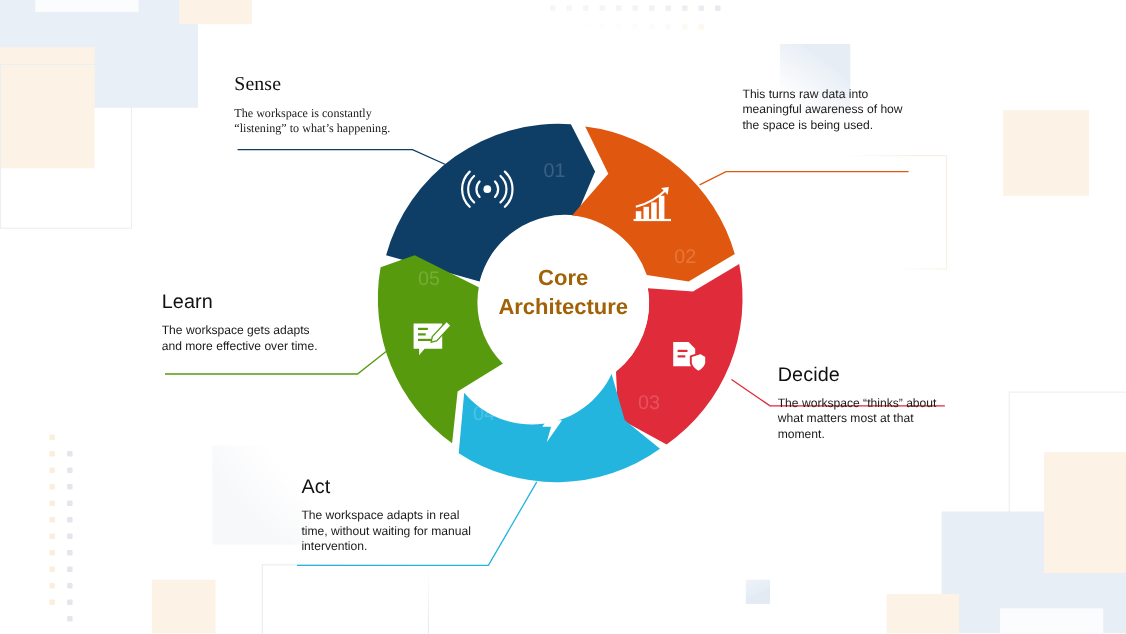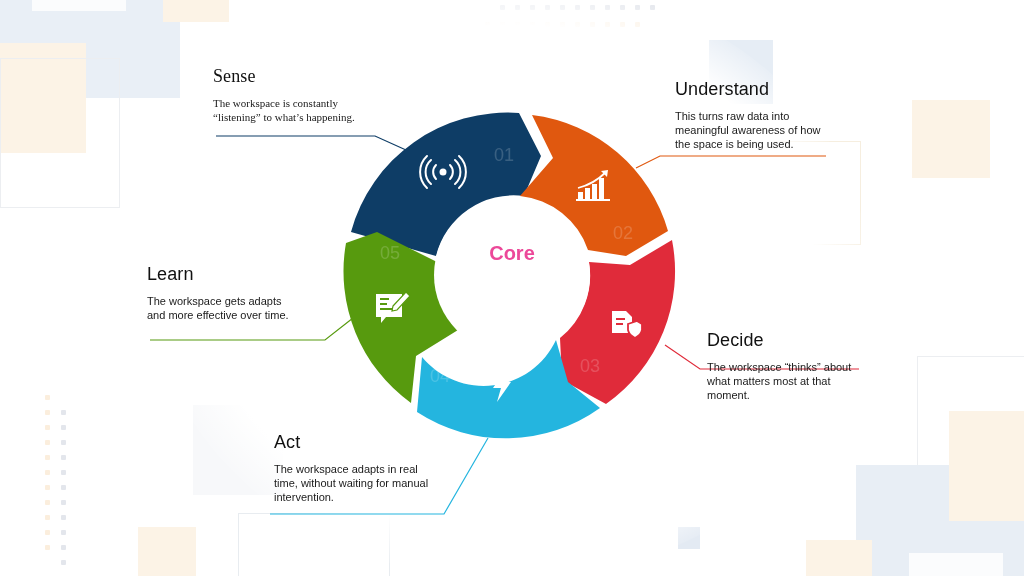--- a/index.html
+++ b/index.html
@@ -10,21 +10,21 @@
   }
   .bg-shape { position: absolute; }
   .dots { position: absolute; display: grid; gap: 6px; }
   .dot { width: 5px; height: 5px; border-radius: 1px; }
   .label-block { position: absolute; }
   .label-title { font-size: 18px; font-weight: 400; color: #111; margin: 0 0 9px 0; letter-spacing: 0.1px; }
   .label-desc { font-size: 11px; line-height: 14px; color: #1a1a1a; margin: 0; }
   svg.connectors, svg.ring { position: absolute; left: 0; top: 0; }
   .center-text {
     position: absolute; left: 432px; top: 240px; width: 160px; text-align: center;
-    font-size: 20px; font-weight: 700; line-height: 26px; color: #ec4899;
+    font-size: 20px; font-weight: 700; line-height: 26px; color: #a16207;
   }
   .seg-num {
     position: absolute; font-size: 18px; font-weight: 400; color: rgba(255,255,255,0.18);
   }
 </style>
 </head>
 <body>
 
 <div class="bg-shape" style="left:0;top:0;width:180px;height:98px;background:#e9eff6;"></div>
 <div class="bg-shape" style="left:32px;top:0;width:94px;height:11px;background:#fbfcfd;"></div>
@@ -161,32 +161,32 @@
 </svg>
 
 <div class="seg-num" style="left:494px;top:145px;">01</div>
 <div class="seg-num" style="left:613px;top:223px;">02</div>
 <div class="seg-num" style="left:580px;top:356px;">03</div>
 <div class="seg-num" style="left:430px;top:366px;">04</div>
 <div class="seg-num" style="left:380px;top:243px;">05</div>
 
 <div class="center-text">
   <div>Core</div>
+  <div>Architecture</div>
 </div>
 
 <div class="label-block" style="left:213px;top:66px;font-family:Liberation Serif, serif;">
   <p class="label-title">Sense</p>
   <p class="label-desc">
     <span>The workspace is constantly</span><br>
     <span>“listening” to what’s happening.</span>
   </p>
 </div>
 
 <div class="label-block" style="left:675px;top:79px;">
-  <p class="label-title">Understand</p>
   <p class="label-desc">
     <span>This turns raw data into</span><br>
     <span>meaningful awareness of how</span><br>
     <span>the space is being used.</span>
   </p>
 </div>
 
 <div class="label-block" style="left:707px;top:283px;margin-top:47px;">
   <p class="label-title">Decide</p>
   <p class="label-desc">

